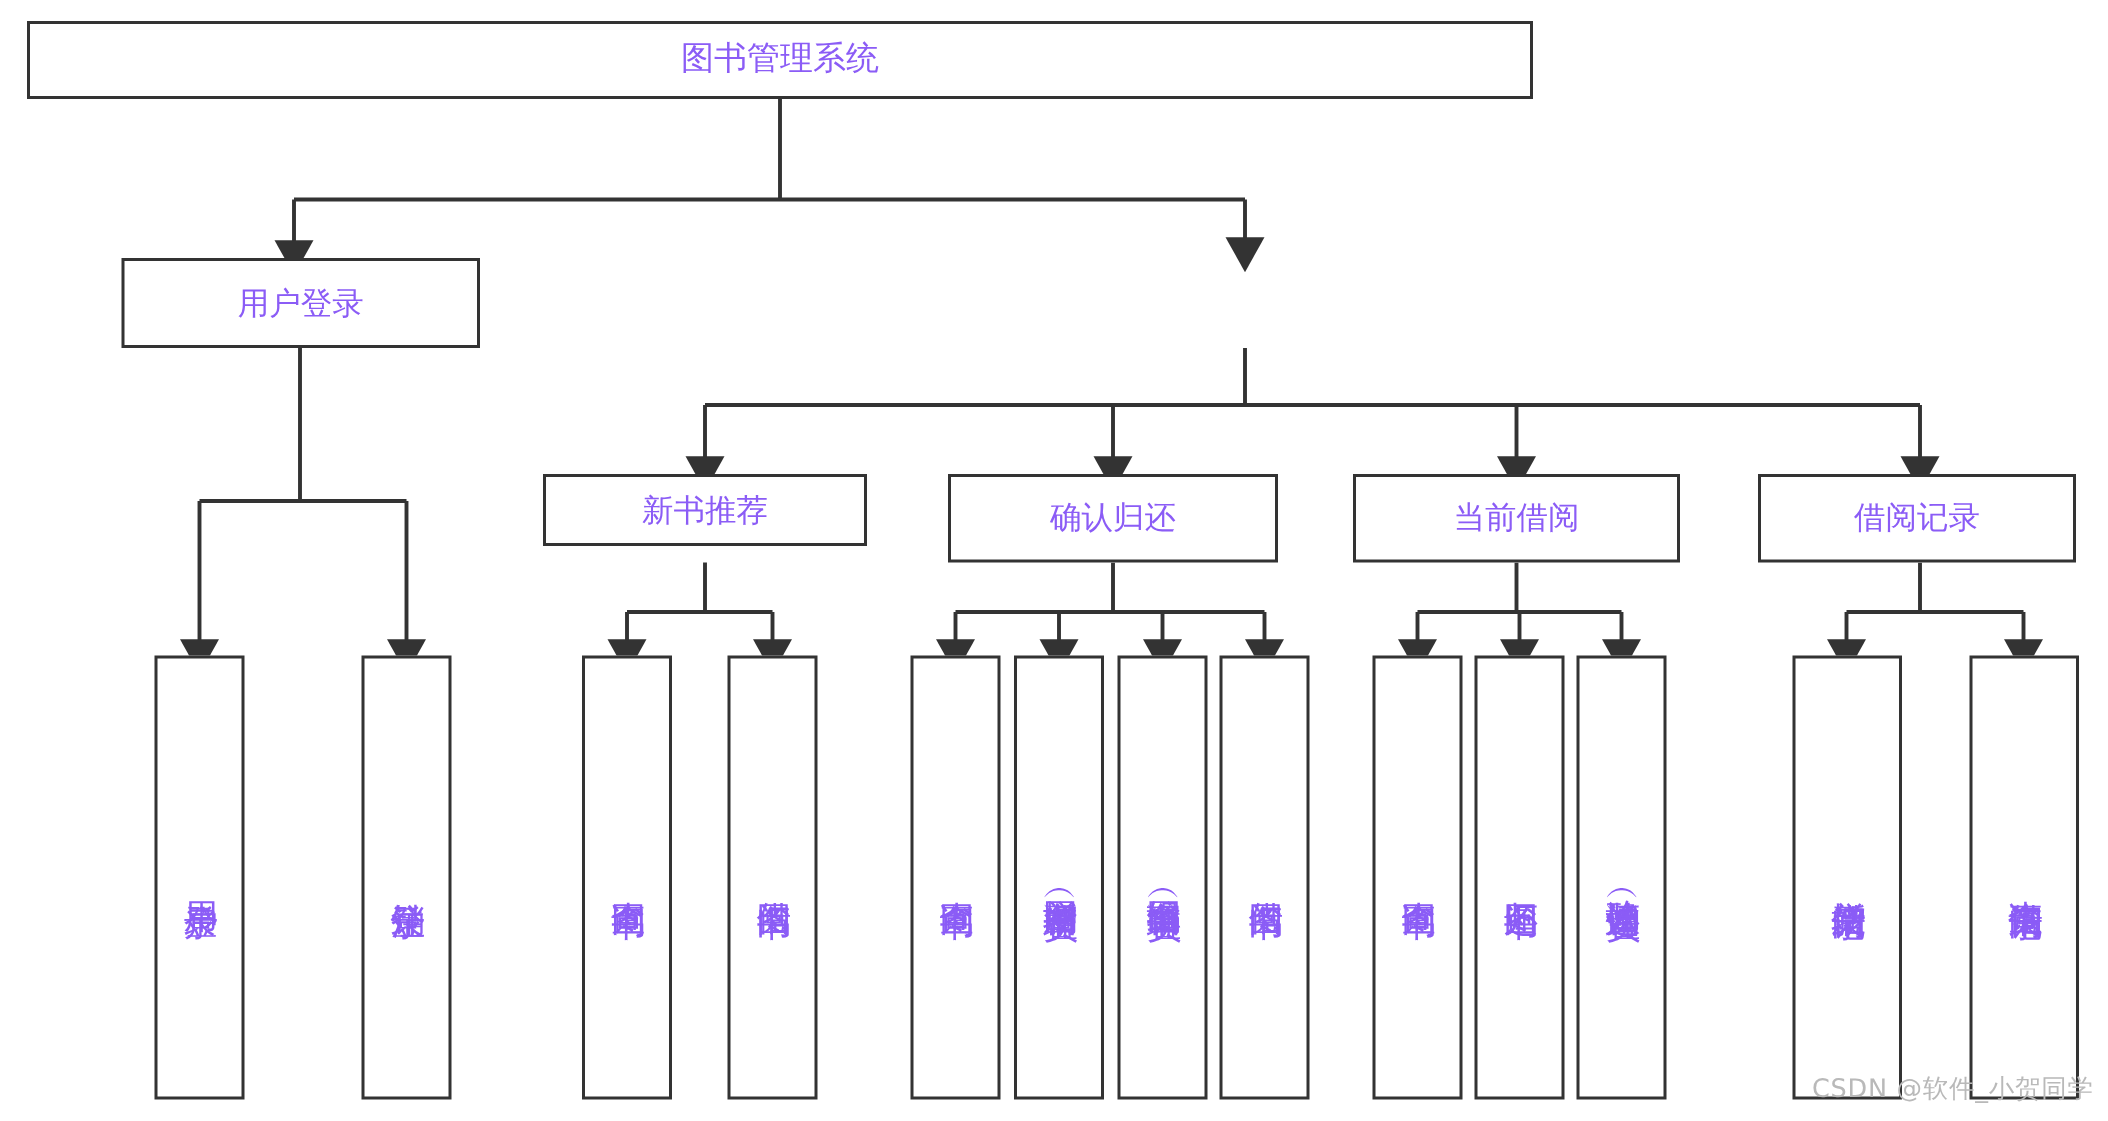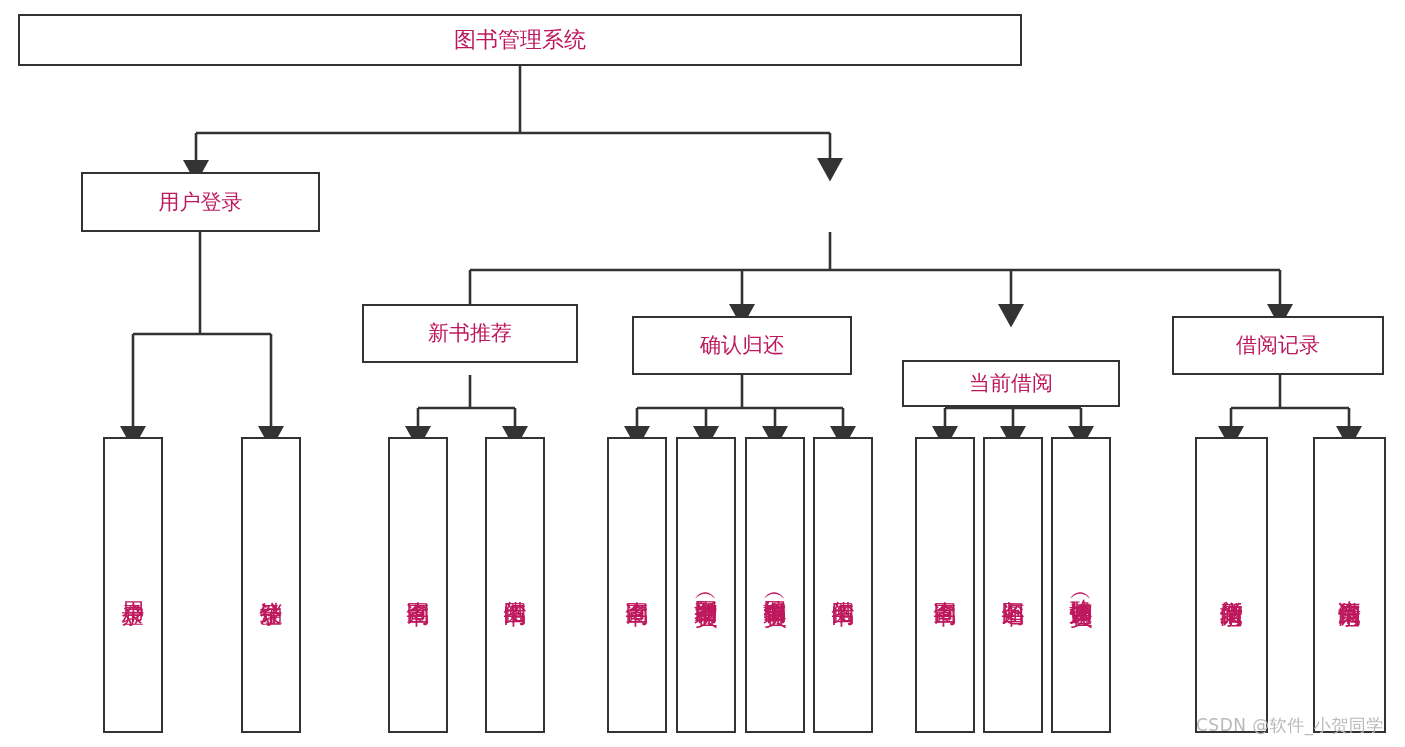--- a/index.html
+++ b/index.html
@@ -8,21 +8,21 @@
     font-family:"DejaVu Sans","Liberation Sans",sans-serif;
   }
   #stage{position:relative;width:1405px;height:747px;background:#fff;}
   svg#wires{position:absolute;left:0;top:0;width:1405px;height:747px;}
   .node{
     position:absolute;
     box-sizing:border-box;
     background:#ffffff;
     border:2.5px solid #333333;
     display:flex;align-items:center;justify-content:center;
-    color:#be185d;
+    color:#8b5cf6;
   }
   .node .lbl{
     display:block;
     text-align:center;
     line-height:1.18;
     white-space:pre-wrap;
   }
   .h-node .lbl{font-size:21px;}
   .root .lbl{font-size:22px;}
   
@@ -36,20 +36,21 @@
     max-height:100%;
   }
   .watermark{
     position:absolute;
     left:1196px;top:714px;
     font-size:17px;
     color:#b9b9b9;
     letter-spacing:0.5px;
     white-space:nowrap;
     pointer-events:none;
+    padding-left:12px;
   }
 </style>
 </head>
 <body>
 
 <div id="stage">
 
   <svg id="wires" viewBox="0 0 1405 747" xmlns="http://www.w3.org/2000/svg">
     <defs>
       <marker id="arrow" markerWidth="11" markerHeight="11" refX="1.5" refY="5" orient="auto" markerUnits="strokeWidth">
@@ -101,27 +102,27 @@
   </svg>
 
   <div class="node h-node root" style="left:18px;top:14px;width:1004px;height:52px;">
     <span class="lbl">图书管理系统</span>
   </div>
 
   <div class="node h-node" style="left:81px;top:172px;width:239px;height:60px;">
     <span class="lbl">用户登录</span>
   </div>
 
-  <div class="node h-node" style="left:362px;top:304px;width:216px;height:59px;">
+  <div class="node h-node" style="left:362px;top:316px;width:216px;height:48px;">
     <span class="lbl">新书推荐</span>
   </div>
   <div class="node h-node" style="left:632px;top:316px;width:220px;height:59px;">
     <span class="lbl">确认归还</span>
   </div>
-  <div class="node h-node" style="left:902px;top:316px;width:218px;height:47px;margin-top:44px;">
+  <div class="node h-node" style="left:902px;top:316px;width:218px;height:59px;">
     <span class="lbl">当前借阅</span>
   </div>
   <div class="node h-node" style="left:1172px;top:316px;width:212px;height:59px;">
     <span class="lbl">借阅记录</span>
   </div>
 
   <div class="node v-node" style="left:103px;top:437px;width:60px;height:296px;">
     <span class="lbl">用户登录</span>
   </div>
   <div class="node v-node" style="left:241px;top:437px;width:60px;height:296px;">

